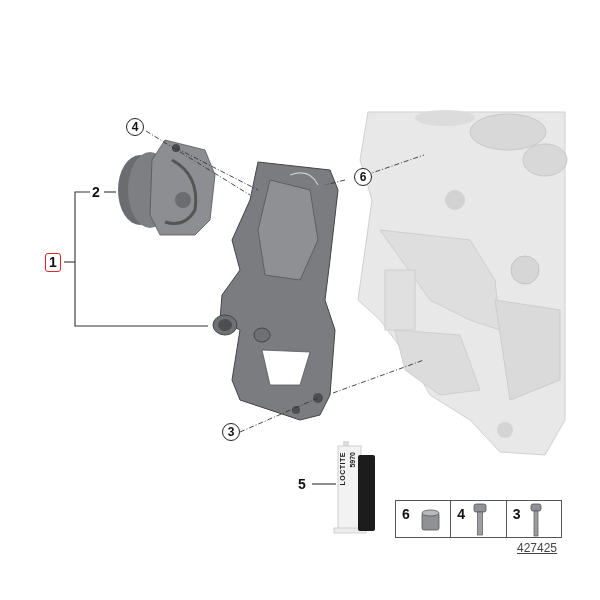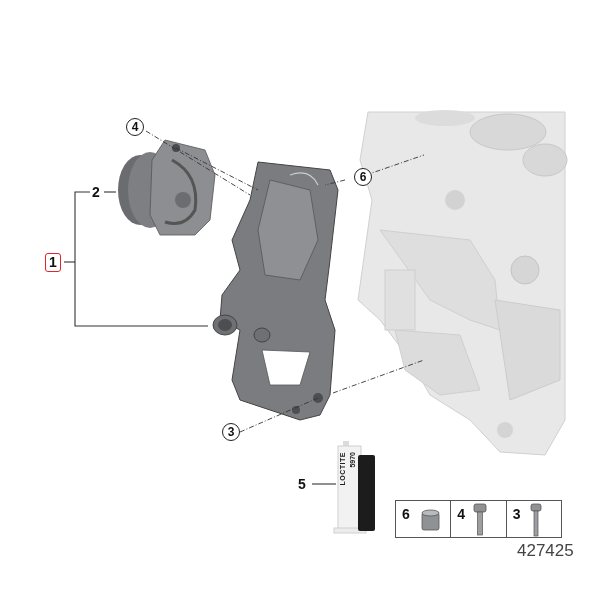--- a/index.html
+++ b/index.html
@@ -15,21 +15,21 @@
     position:absolute; font-weight:bold; font-size:14px; color:#111;
     border:1.5px solid #e0262b; border-radius:3px; padding:0 3px; line-height:17px;
   }
   .legend-box {
     position:absolute; left:395px; top:500px; width:167px; height:38px;
     border:1px solid #555; display:flex; box-sizing:border-box;
   }
   .legend-cell { flex:1; position:relative; border-right:1px solid #555; }
   .legend-cell:last-child { border-right:none; }
   .legend-num { position:absolute; left:6px; top:5px; font-weight:bold; font-size:14px; color:#111; }
-  .ref-number { position:absolute; left:517px; top:541px; font-size:17px; color:#444; }
+  .ref-number { position:absolute; left:517px; top:541px; font-size:12px; color:#444;text-decoration:underline; }
   svg { position:absolute; left:0; top:0; }
 </style>
 </head>
 <body>
 
 <svg width="600" height="600" viewBox="0 0 600 600">
 
   <g>
     <path d="M368,112 L565,112 L565,420 L545,455 L500,452 L470,420 L430,395 L410,360 L380,320 L358,300 L365,250 L372,200 L360,160 Z" fill="#e8e8e8" stroke="#d0d0d0" stroke-width="1"></path>
     <ellipse cx="508" cy="132" rx="38" ry="18" fill="#d8d8d8" stroke="#c8c8c8"></ellipse>

